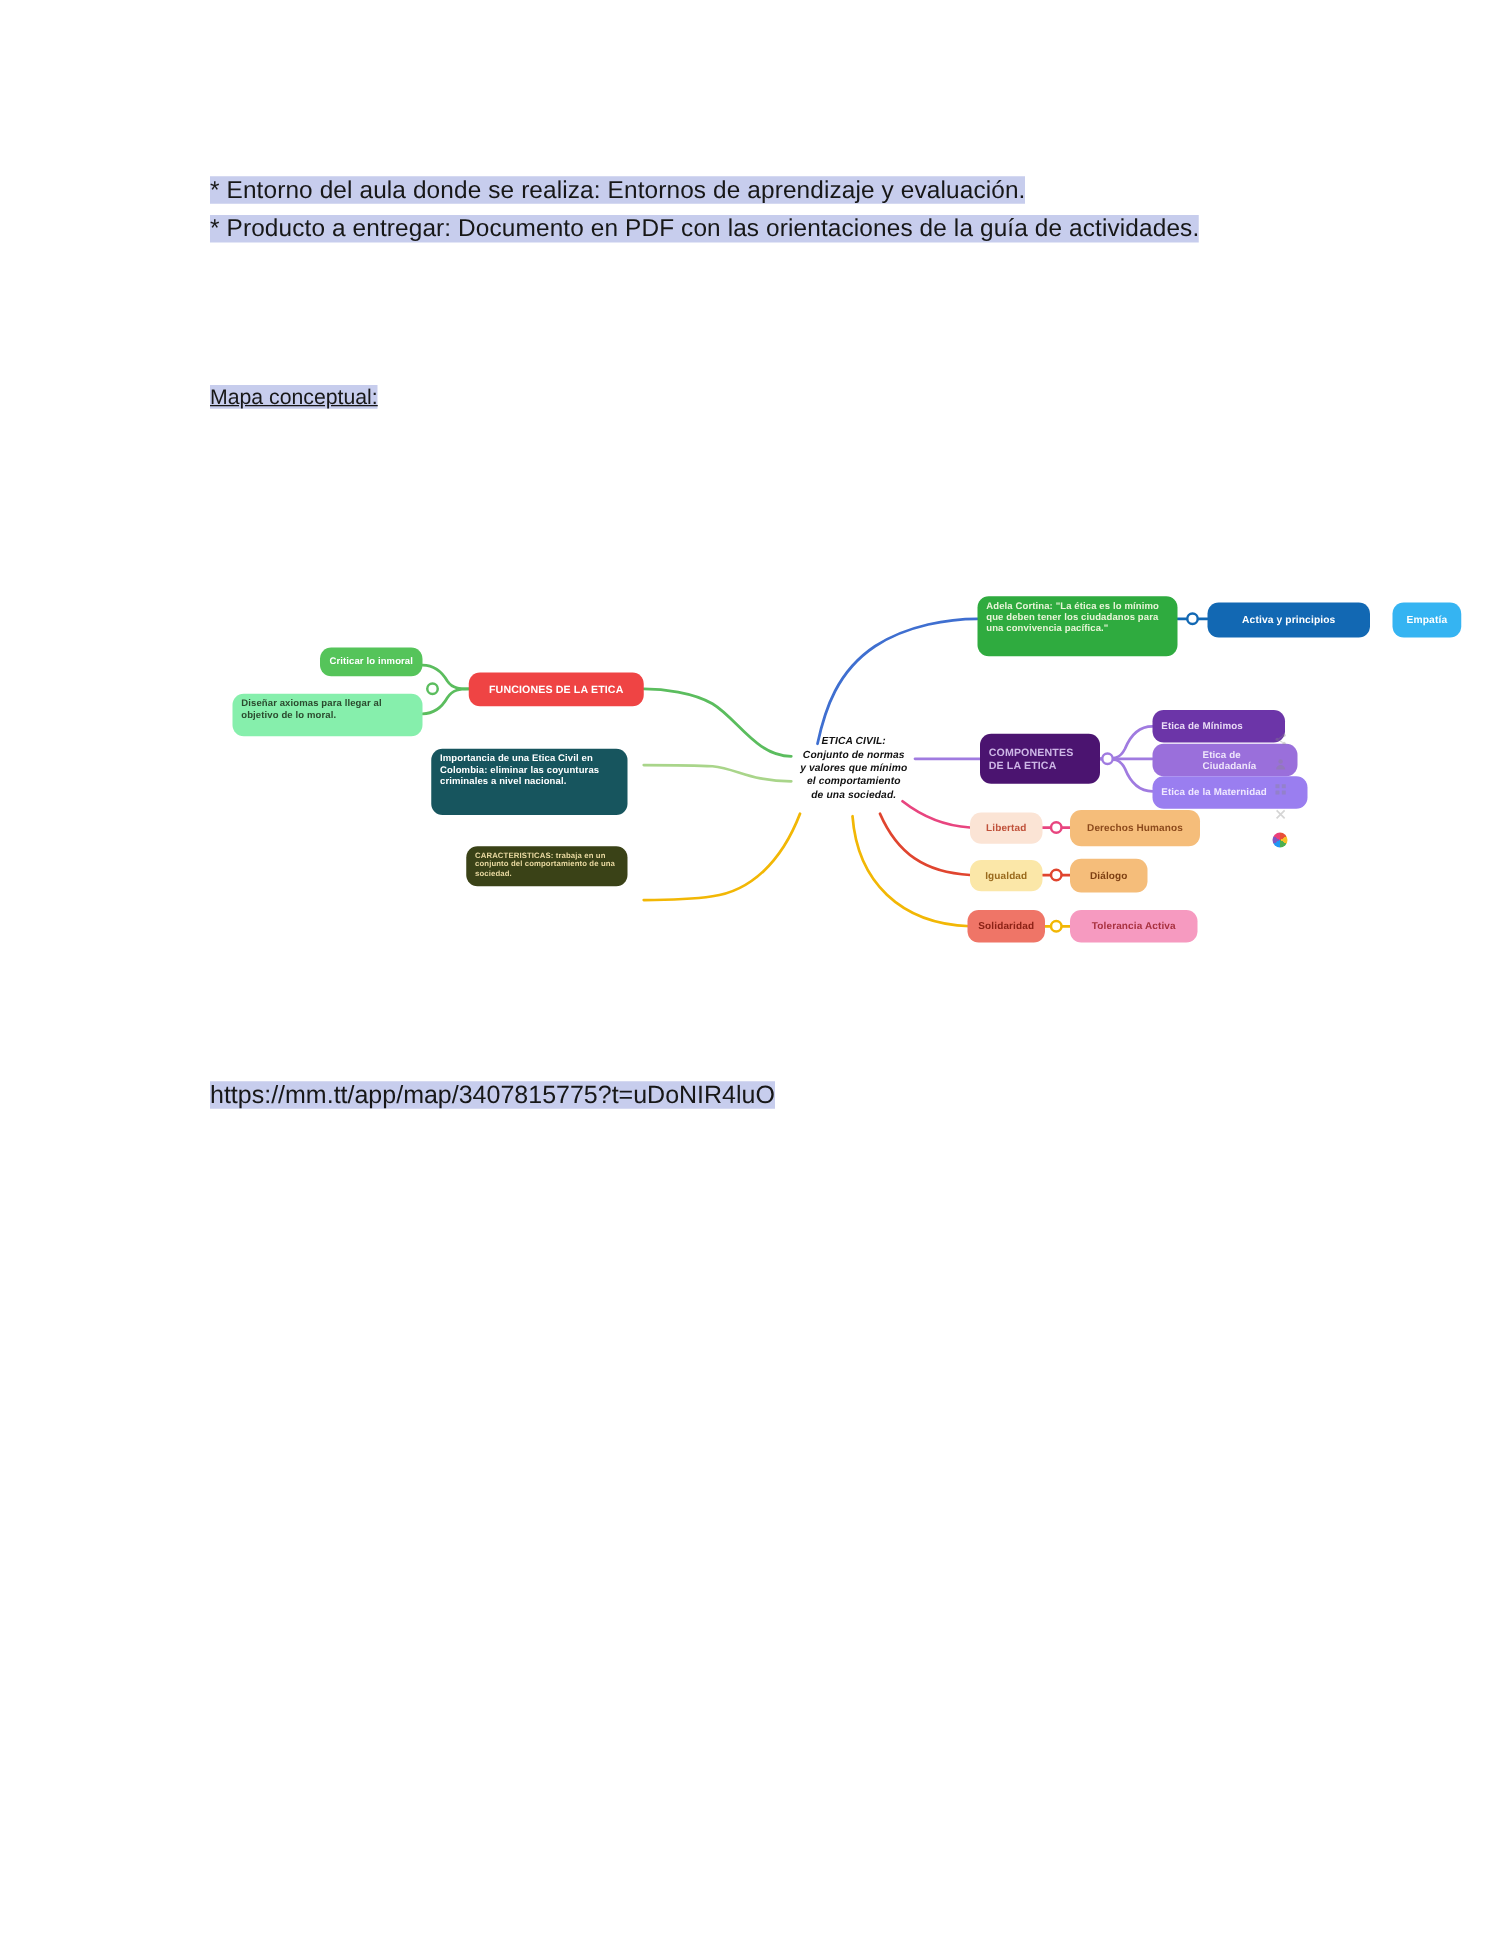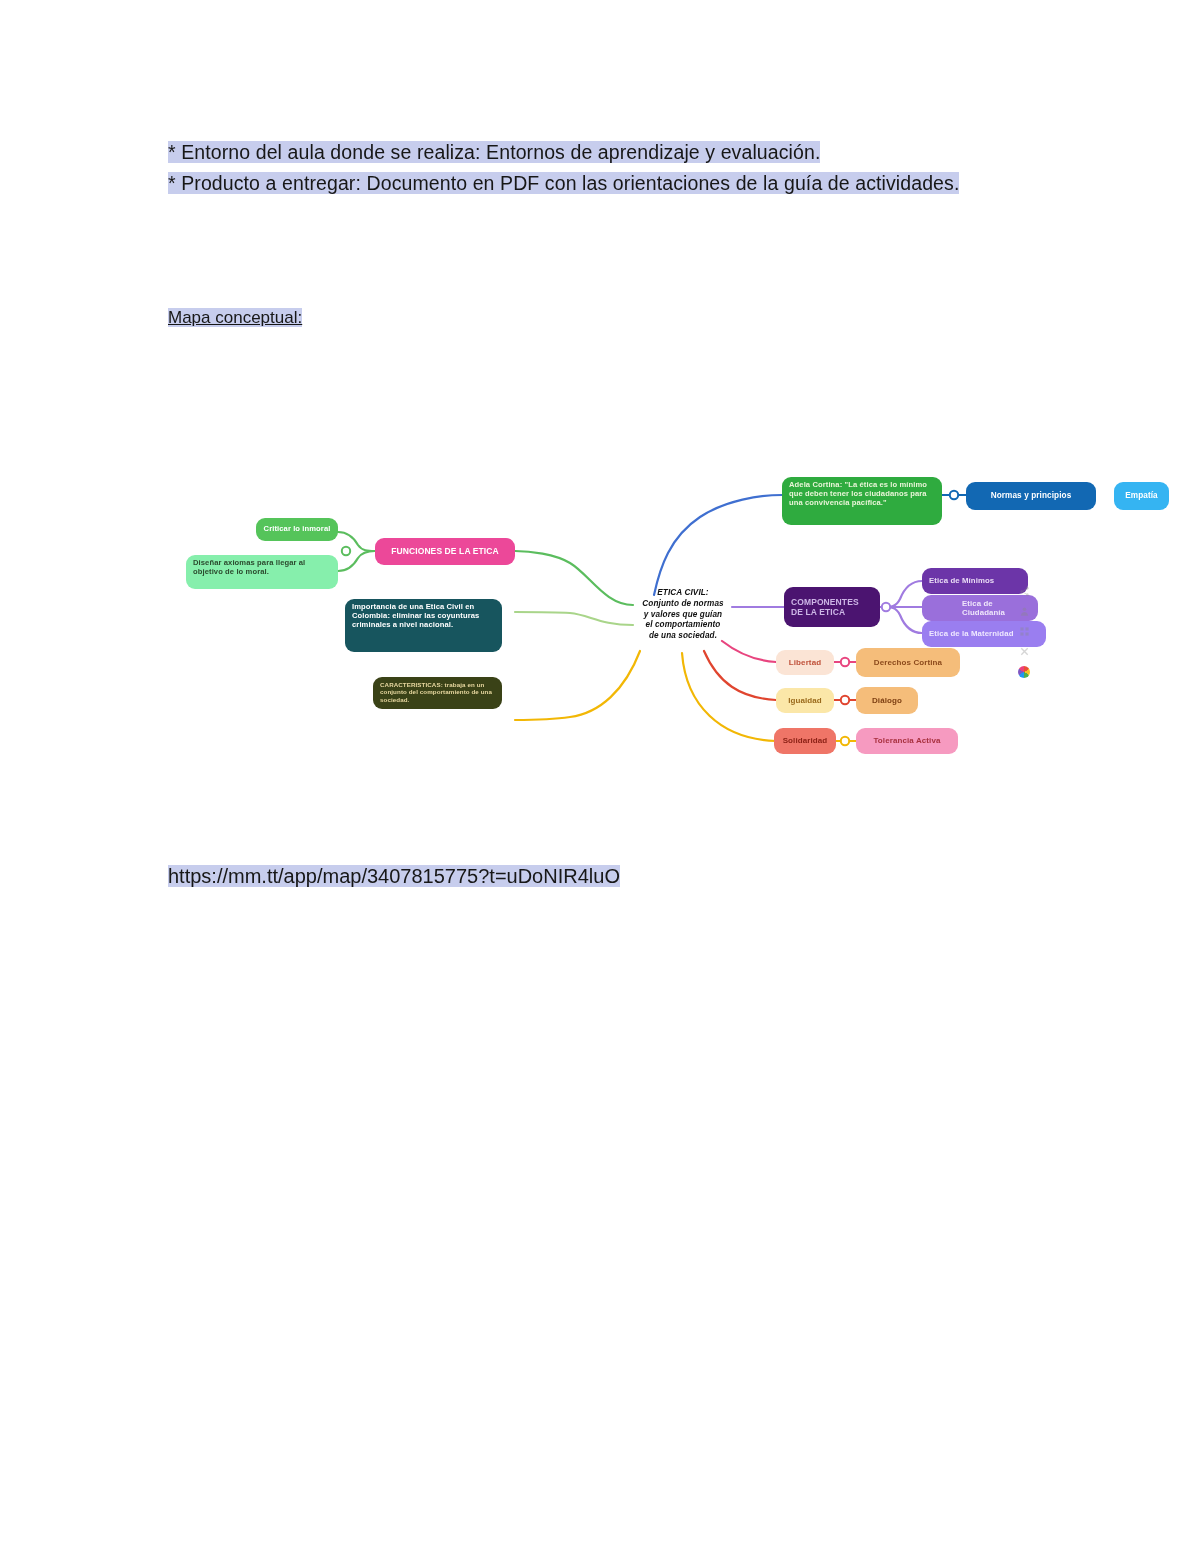--- a/index.html
+++ b/index.html
@@ -177,24 +177,24 @@
         <path d="M664,245 L686,245" stroke="#e0452f"></path>
         <circle cx="675" cy="245" r="4.2" fill="#ffffff" stroke="#e0452f" stroke-width="2"></circle>
         <path d="M664,286 L686,286" stroke="#f2b705"></path>
         <circle cx="675" cy="286" r="4.2" fill="#ffffff" stroke="#f2b705" stroke-width="2"></circle>
 
         <circle cx="176" cy="96" r="4.2" fill="#ffffff" stroke="#5bbd5e" stroke-width="2"></circle>
       </g>
     </svg>
 
     <div class="node center" style="left:463px; top:124px; width:100px; height:72px; font-size:8.2px;">
-      <span>ETICA CIVIL: Conjunto de normas y valores que guían el comportamiento de una sociedad.</span>
-    </div>
-
-    <div class="node" style="left:205px; top:83px; width:140px; height:27px; font-size:8.5px; background:#ec4899; color:#ffffff; justify-content:center;">
+      <span>ETICA CIVIL: Conjunto de normas y valores que mínimo el comportamiento de una sociedad.</span>
+    </div>
+
+    <div class="node" style="left:205px; top:83px; width:140px; height:27px; font-size:8.5px; background:#ef4444; color:#ffffff; justify-content:center;">
       <span>FUNCIONES DE LA ETICA</span>
     </div>
 
     <div class="node" style="left:86px; top:63px; width:82px; height:23px; font-size:7.6px; background:#55c45a; color:#ffffff; justify-content:center;">
       <span>Criticar lo inmoral</span>
     </div>
 
     <div class="node multi" style="left:16px; top:100px; width:152px; height:34px; font-size:7.6px; background:#86efac; color:#2b4a2e;">
       <span>Diseñar axiomas para llegar al objetivo de lo moral.</span>
     </div>
@@ -205,21 +205,21 @@
 
     <div class="node multi" style="left:203px; top:222px; width:129px; height:32px; font-size:6.2px; background:#3a4217; color:#e8d8a0;">
       <span>CARACTERISTICAS: trabaja en un conjunto del comportamiento de una sociedad.</span>
     </div>
 
     <div class="node multi" style="left:612px; top:22px; width:160px; height:48px; font-size:7.6px; background:#2fab3f; color:#e9f5d8;">
       <span>Adela Cortina: "La ética es lo mínimo que deben tener los ciudadanos para una convivencia pacífica."</span>
     </div>
 
     <div class="node" style="left:796px; top:27px; width:130px; height:28px; font-size:8.2px; background:#1268b3; color:#ffffff; justify-content:center;">
-      <span>Normas y principios</span>
+      <span>Activa y principios</span>
     </div>
 
     <div class="node" style="left:944px; top:27px; width:55px; height:28px; font-size:8.2px; background:#35b4f2; color:#ffffff; justify-content:center;">
       <span>Empatía</span>
     </div>
 
     <div class="node multi" style="left:614px; top:132px; width:96px; height:40px; font-size:8.5px; background:#4b1470; color:#cdb6e6; align-items:center;">
       <span>COMPONENTES DE LA ETICA</span>
     </div>
 
@@ -233,21 +233,21 @@
 
     <div class="node" style="left:752px; top:166px; width:124px; height:26px; font-size:7.8px; background:#9a7ef0; color:#efe8ff;">
       <span>Etica de la Maternidad</span>
     </div>
 
     <div class="node" style="left:606px; top:195px; width:58px; height:25px; font-size:8px; background:#fbe4d5; color:#c0513a; justify-content:center;">
       <span>Libertad</span>
     </div>
 
     <div class="node" style="left:686px; top:193px; width:104px; height:29px; font-size:8px; background:#f5bd7a; color:#8c4a1c; justify-content:center;">
-      <span>Derechos Cortina</span>
+      <span>Derechos Humanos</span>
     </div>
 
     <div class="node" style="left:606px; top:233px; width:58px; height:25px; font-size:8px; background:#fbe7a8; color:#9a6a1c; justify-content:center;">
       <span>Igualdad</span>
     </div>
 
     <div class="node" style="left:686px; top:232px; width:62px; height:27px; font-size:8px; background:#f5bd7a; color:#7d3f12; justify-content:center;">
       <span>Diálogo</span>
     </div>
 

